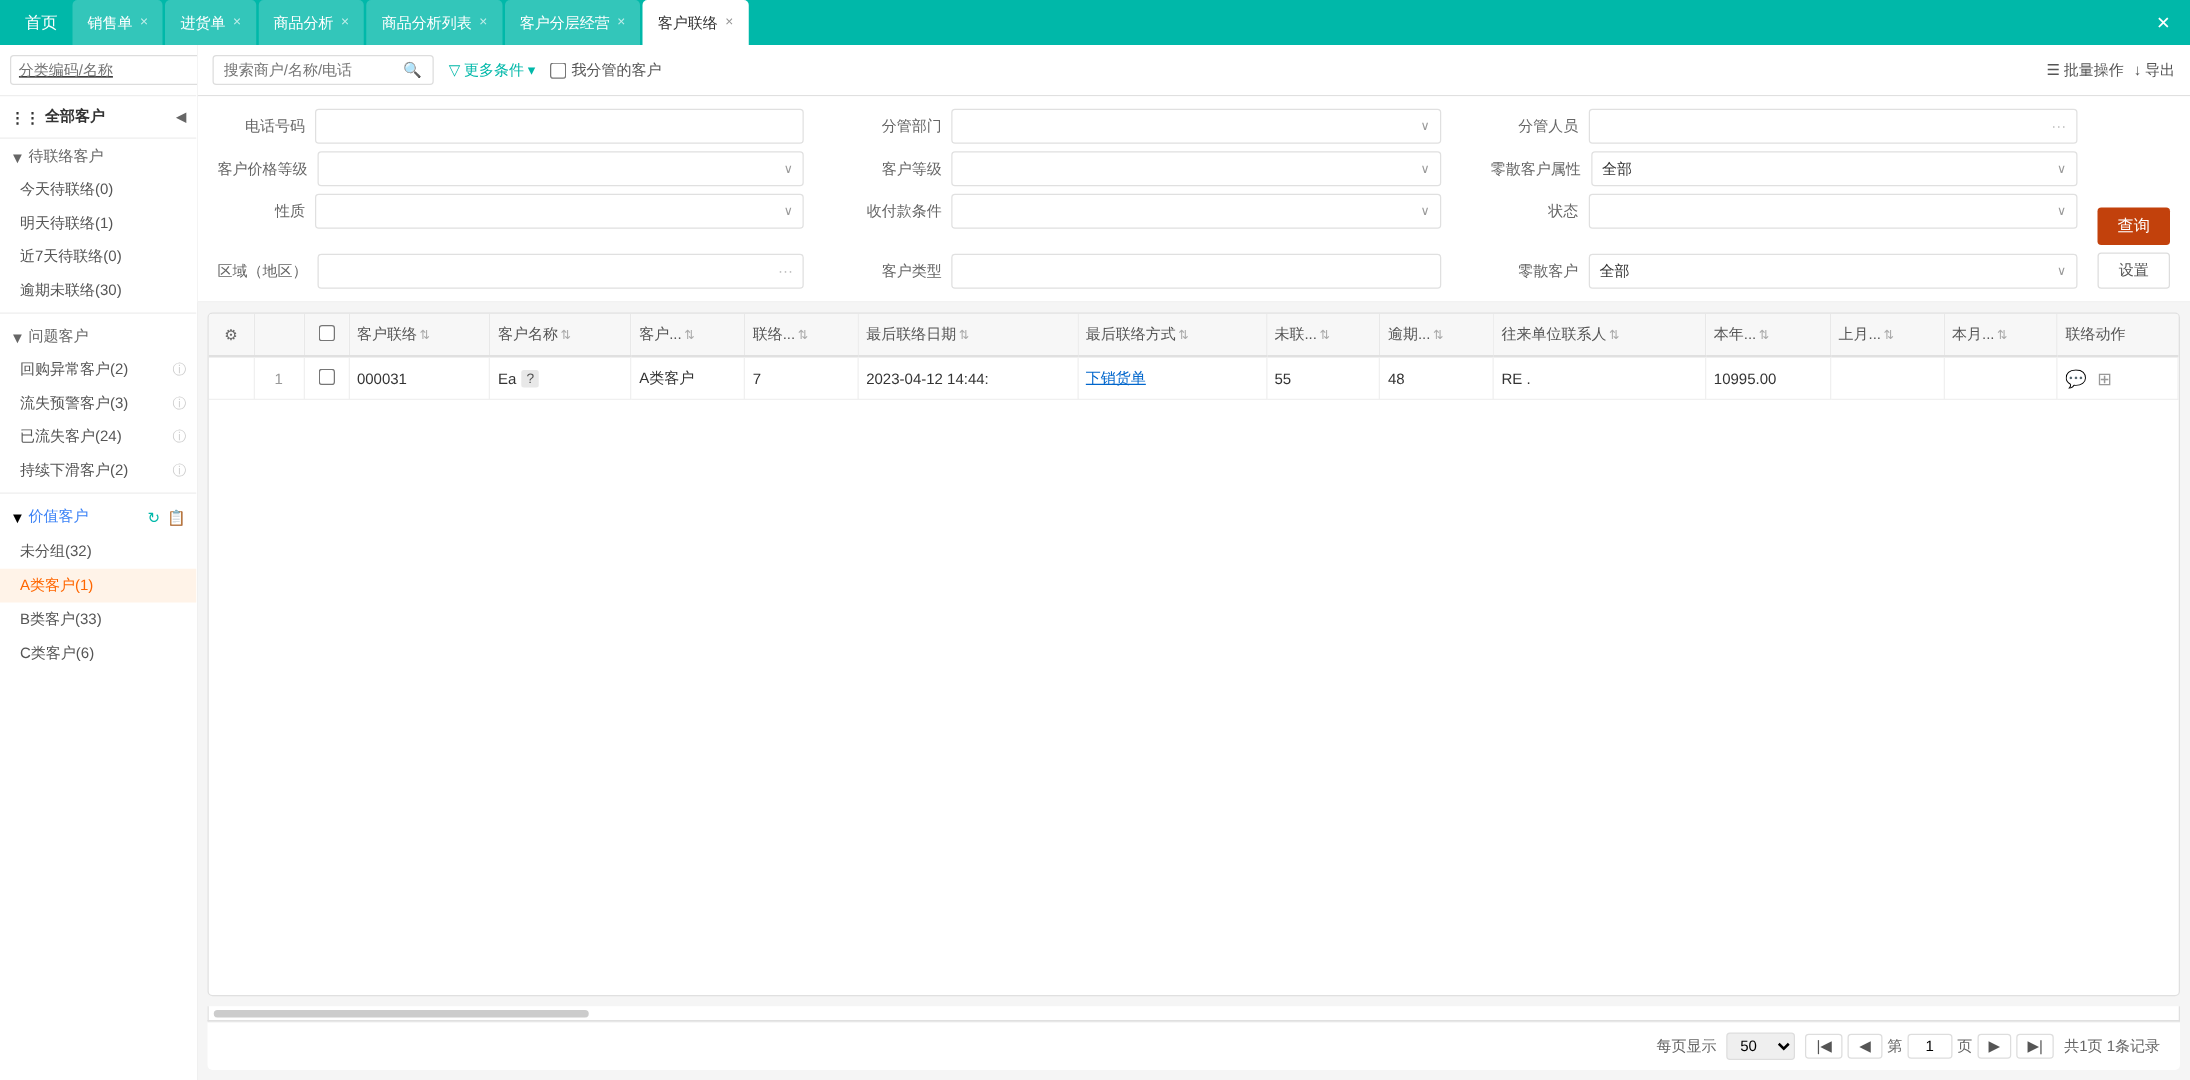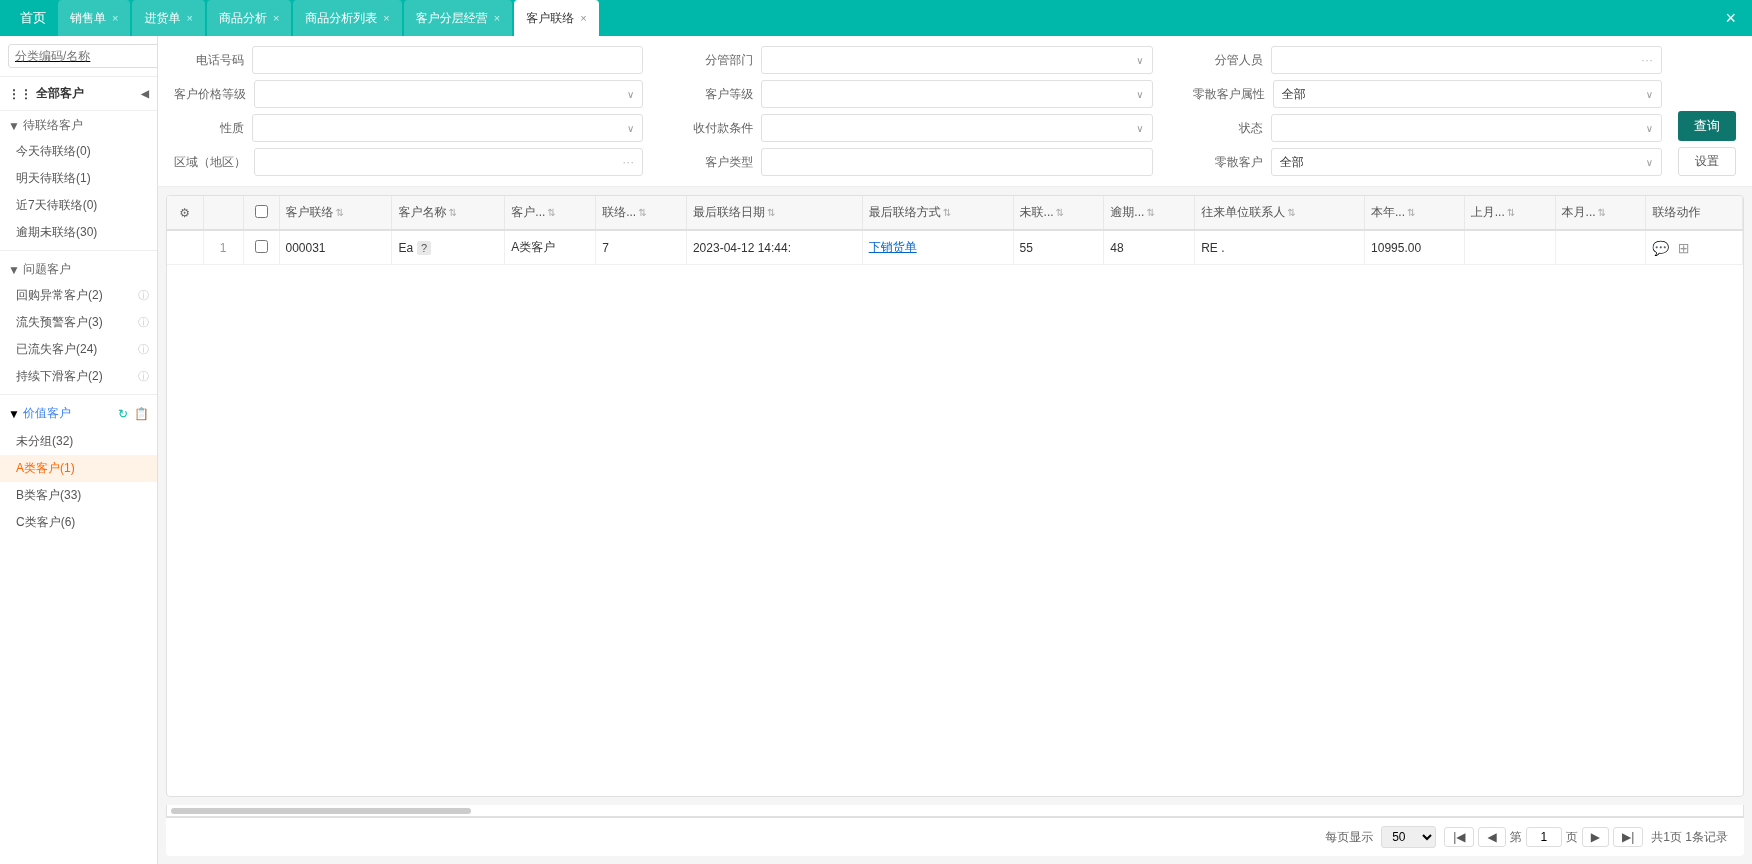--- a/index.html
+++ b/index.html
@@ -43,21 +43,21 @@
     .filter-bar-right { margin-left: auto; display: flex; align-items: center; gap: 8px; }
     .batch-op-btn { color: #555; cursor: pointer; display: flex; align-items: center; gap: 3px; }
     .export-btn { color: #555; cursor: pointer; display: flex; align-items: center; gap: 3px; }
     .filter-row { display: flex; align-items: center; gap: 0; margin-bottom: 6px; }
     .filter-row:last-child { margin-bottom: 0; }
     .filter-field { display: flex; align-items: center; flex: 1; min-width: 0; gap: 8px; }
     .filter-label { color: #666; white-space: nowrap; min-width: 70px; text-align: right; }
     .filter-chevron { color: #999; font-size: 10px; }
     
     
-    .query-btn { background: #0f766e; color: white; border: none; padding: 6px 8px; border-radius: 3px; cursor: pointer; font-size: 13px; }
+    .query-btn { background: #c2410c; color: white; border: none; padding: 6px 8px; border-radius: 3px; cursor: pointer; font-size: 13px; }
     .settings-btn { background: white; color: #555; border: 1px solid #ddd; padding: 5px 16px; border-radius: 3px; cursor: pointer; font-size: 12px; }
     
     
     .table-container { flex: 1; overflow: auto; background: white; margin: 8px; border: 1px solid #e0e0e0; border-radius: 4px; }
     .data-table { width: 100%; border-collapse: collapse; }
     .data-table th { background: #f7f7f7; border-bottom: 2px solid #e0e0e0; border-right: 1px solid #e8e8e8; padding: 8px 6px; text-align: left; font-weight: normal; color: #555; white-space: nowrap; position: sticky; top: 0; z-index: 1; }
     .data-table td { border-bottom: 1px solid #f0f0f0; border-right: 1px solid #f0f0f0; padding: 8px 6px; color: #333; white-space: nowrap; }
     .data-table .col-index { width: 40px; text-align: center; color: #999; }
     .data-table .col-check { width: 36px; text-align: center; }
     .data-table .col-gear { width: 36px; text-align: center; }
@@ -200,20 +200,45 @@
     <div class="sidebar-item">
       <span>B类客户(33)</span>
     </div>
     <div class="sidebar-item">
       <span>C类客户(6)</span>
     </div>
   </div>
 
   <div class="content-area">
 
+    <div class="filter-bar">
+      <div class="search-input-wrap">
+        <input type="text" placeholder="搜索商户/名称/电话" style="">
+        <span style="color:#00b8a9;cursor:pointer;">🔍</span>
+      </div>
+      <div class="filter-more teal-text">
+        <span>▽</span>
+        <span>更多条件</span>
+        <span>▾</span>
+      </div>
+      <div class="filter-checkbox">
+        <input type="checkbox" style="">
+        <span>我分管的客户</span>
+      </div>
+      <div class="filter-bar-right">
+        <div class="batch-op-btn">
+          <span>☰</span>
+          <span>批量操作</span>
+        </div>
+        <div class="export-btn">
+          <span>↓</span>
+          <span>导出</span>
+        </div>
+      </div>
+    </div>
 
     <div class="filter-section">
       <div style="display:flex;gap:0;align-items:flex-end;">
         <div style="flex:1;">
 
           <div class="filter-row">
             <div class="filter-field">
               <span class="filter-label">电话号码</span>
               <div class="filter-input-wrap" style="flex:1;">
                 <span class="filter-input-placeholder"></span>
@@ -282,21 +307,21 @@
             <div style="width:40px;"></div>
             <div class="filter-field">
               <span class="filter-label">状态</span>
               <div class="filter-input-wrap" style="flex:1;">
                 <span class="filter-input-placeholder"></span>
                 <span class="filter-chevron">∨</span>
               </div>
             </div>
           </div>
 
-          <div class="filter-row" style="margin-top:6px;">
+          <div class="filter-row" style="margin-top:20px;">
             <div class="filter-field">
               <span class="filter-label">区域（地区）</span>
               <div class="filter-input-wrap" style="flex:1;">
                 <span class="filter-input-placeholder"></span>
                 <span style="color:#bbb;cursor:pointer;">···</span>
               </div>
             </div>
             <div style="width:40px;"></div>
             <div class="filter-field">
               <span class="filter-label">客户类型</span>

